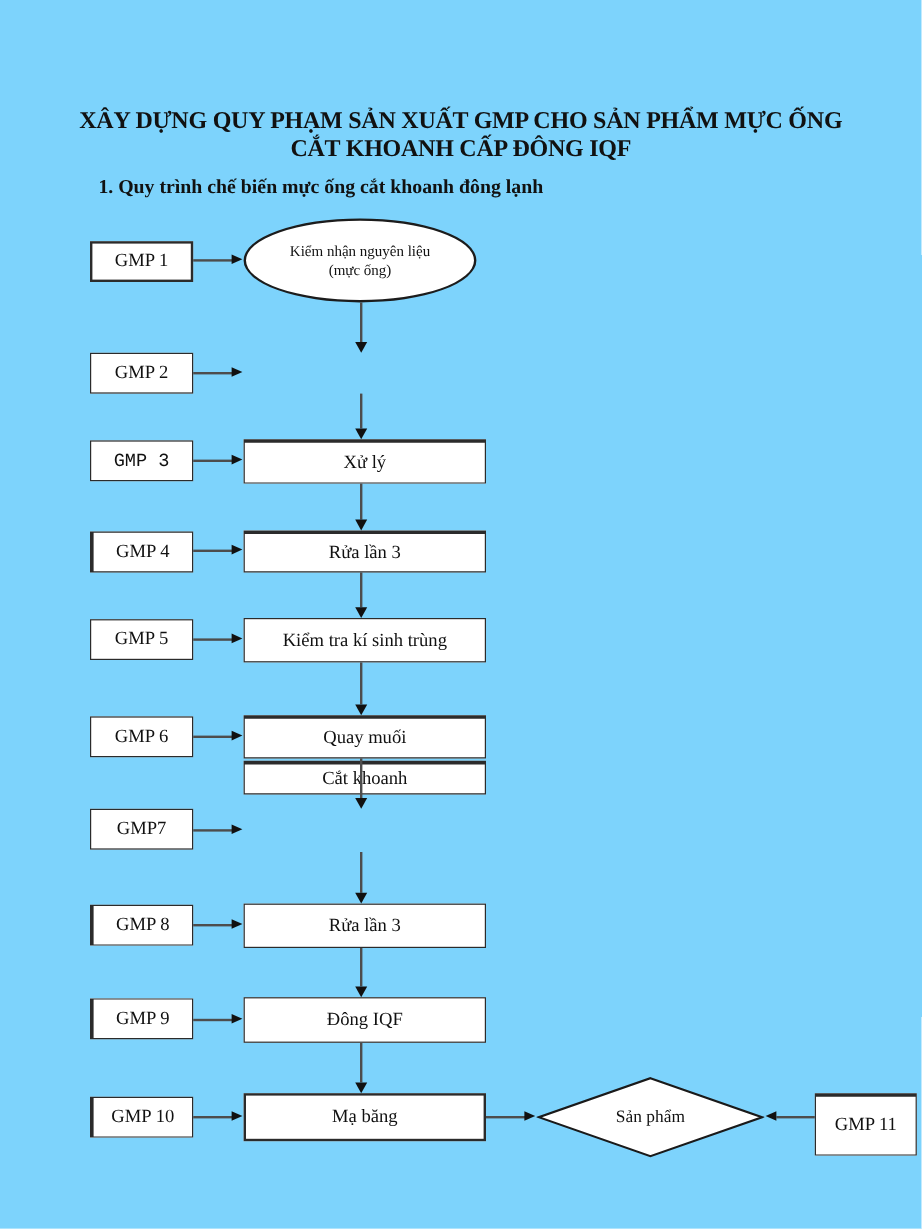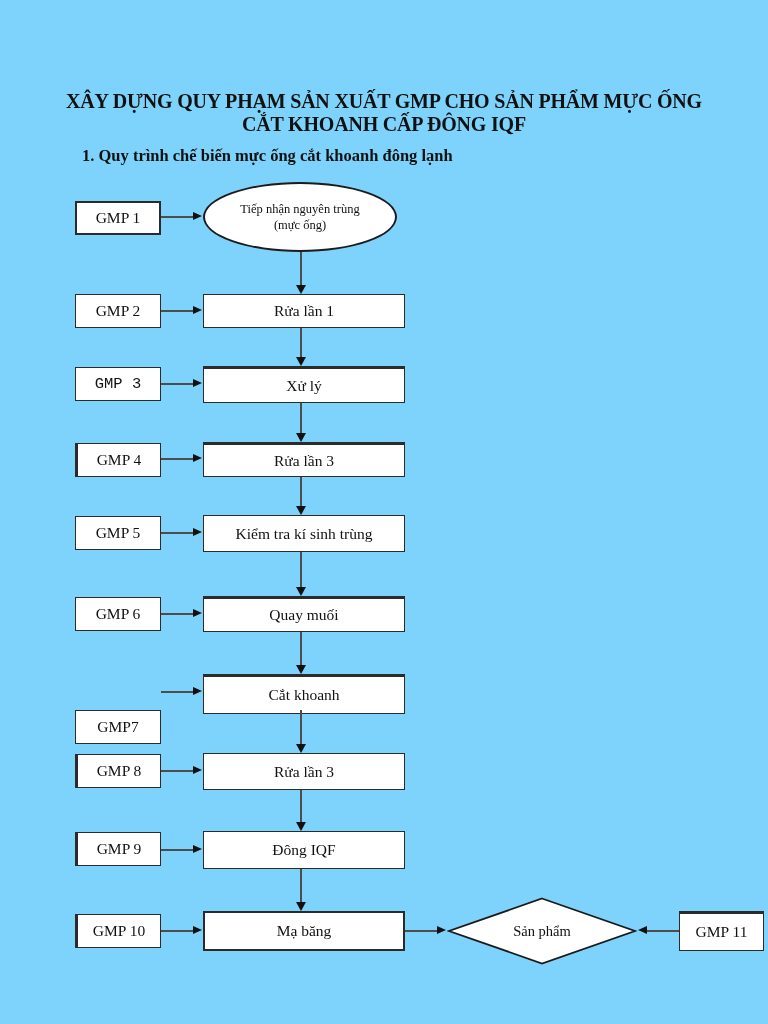--- a/index.html
+++ b/index.html
@@ -6,31 +6,31 @@
   .page{position:relative;width:768px;height:1024px;background:#7dd3fc;overflow:hidden;
         font-family:"Liberation Serif", serif;color:#111;}
   .title{position:absolute;top:90px;left:0;width:768px;text-align:center;
          font-weight:bold;font-size:20px;line-height:23px;letter-spacing:-0.2px;}
   .heading{position:absolute;top:146px;left:82px;font-weight:bold;font-size:16.5px;}
   .box{position:absolute;border:1.5px solid #2b2b2b;background:#fff;box-sizing:border-box;
        display:flex;align-items:center;justify-content:center;font-size:15.5px;}
   .gmp{left:75px;width:86px;height:34px;}
   .g1{top:201px;border-width:2px;border-bottom-width:2.5px;}
   .g2{top:294px;}.g3{top:367px;font-family:Liberation Mono, monospace;}.g4{top:443px;border-left-width:3px;}
-  .g5{top:516px;}.g6{top:597px;}.g7{top:710px;}
+  .g5{top:516px;}.g6{top:597px;}.g7{top:674px;}
   .g8{top:754px;border-left-width:3px;}.g9{top:832px;border-left-width:3px;}
   .g10{top:914px;border-left-width:3px;}
-  .g11{left:679px;top:911px;width:85px;height:40px;border-top-width:3px;}
+  .g11{left:679px;top:911px;width:85px;height:52px;border-top-width:3px;}
   .step{left:203px;width:202px;}
   .s1{top:294px;height:34px;}
   .s2{top:366px;height:37px;border-top-width:3px;}
   .s3{top:442px;height:35px;border-top-width:3px;}
   .s4{top:515px;height:37px;}
   .s5{top:596px;height:36px;border-top-width:3px;}
-  .s6{top:674px;height:40px;border-top-width:3px;}
+  .s6{top:634px;height:28px;border-top-width:3px;}
   .s7{top:753px;height:37px;}
   .s8{top:831px;height:38px;}
   .s9{top:911px;height:40px;border-width:2px;}
   .ellipse{position:absolute;left:203px;top:182px;width:194px;height:70px;box-sizing:border-box;
            border:2px solid #1c1c1c;border-radius:50%;background:#fff;
            display:flex;flex-direction:column;align-items:center;justify-content:center;
            font-size:12.5px;line-height:16px;text-align:center;}
   .vline{position:absolute;left:300px;width:1.5px;background:#4d4d4d;}
   .hline{position:absolute;height:1.5px;background:#4d4d4d;}
   .tri-down{position:absolute;left:296px;width:0;height:0;
@@ -63,25 +63,24 @@
   <div class="box gmp g4">GMP 4</div>
   <div class="box gmp g5">GMP 5</div>
   <div class="box gmp g6">GMP 6</div>
   <div class="box gmp g7">GMP7</div>
   <div class="box gmp g8">GMP 8</div>
   <div class="box gmp g9">GMP 9</div>
   <div class="box gmp g10">GMP 10</div>
   <div class="box gmp g11">GMP 11</div>
 
   <div class="ellipse">
-    <div>Tiếp nhận nguyên trùng</div>
+    <div>Kiểm nhận nguyên liệu</div>
     <div>(mực ống)</div>
   </div>
 
-  <div class="box step s1">Rửa lần 1</div>
   <div class="box step s2">Xử lý</div>
   <div class="box step s3">Rửa lần 3</div>
   <div class="box step s4">Kiểm tra kí sinh trùng</div>
   <div class="box step s5">Quay muối</div>
   <div class="box step s6">Cắt khoanh</div>
   <div class="box step s7">Rửa lần 3</div>
   <div class="box step s8">Đông IQF</div>
   <div class="box step s9">Mạ băng</div>
 
   <div class="diamond-wrap">

